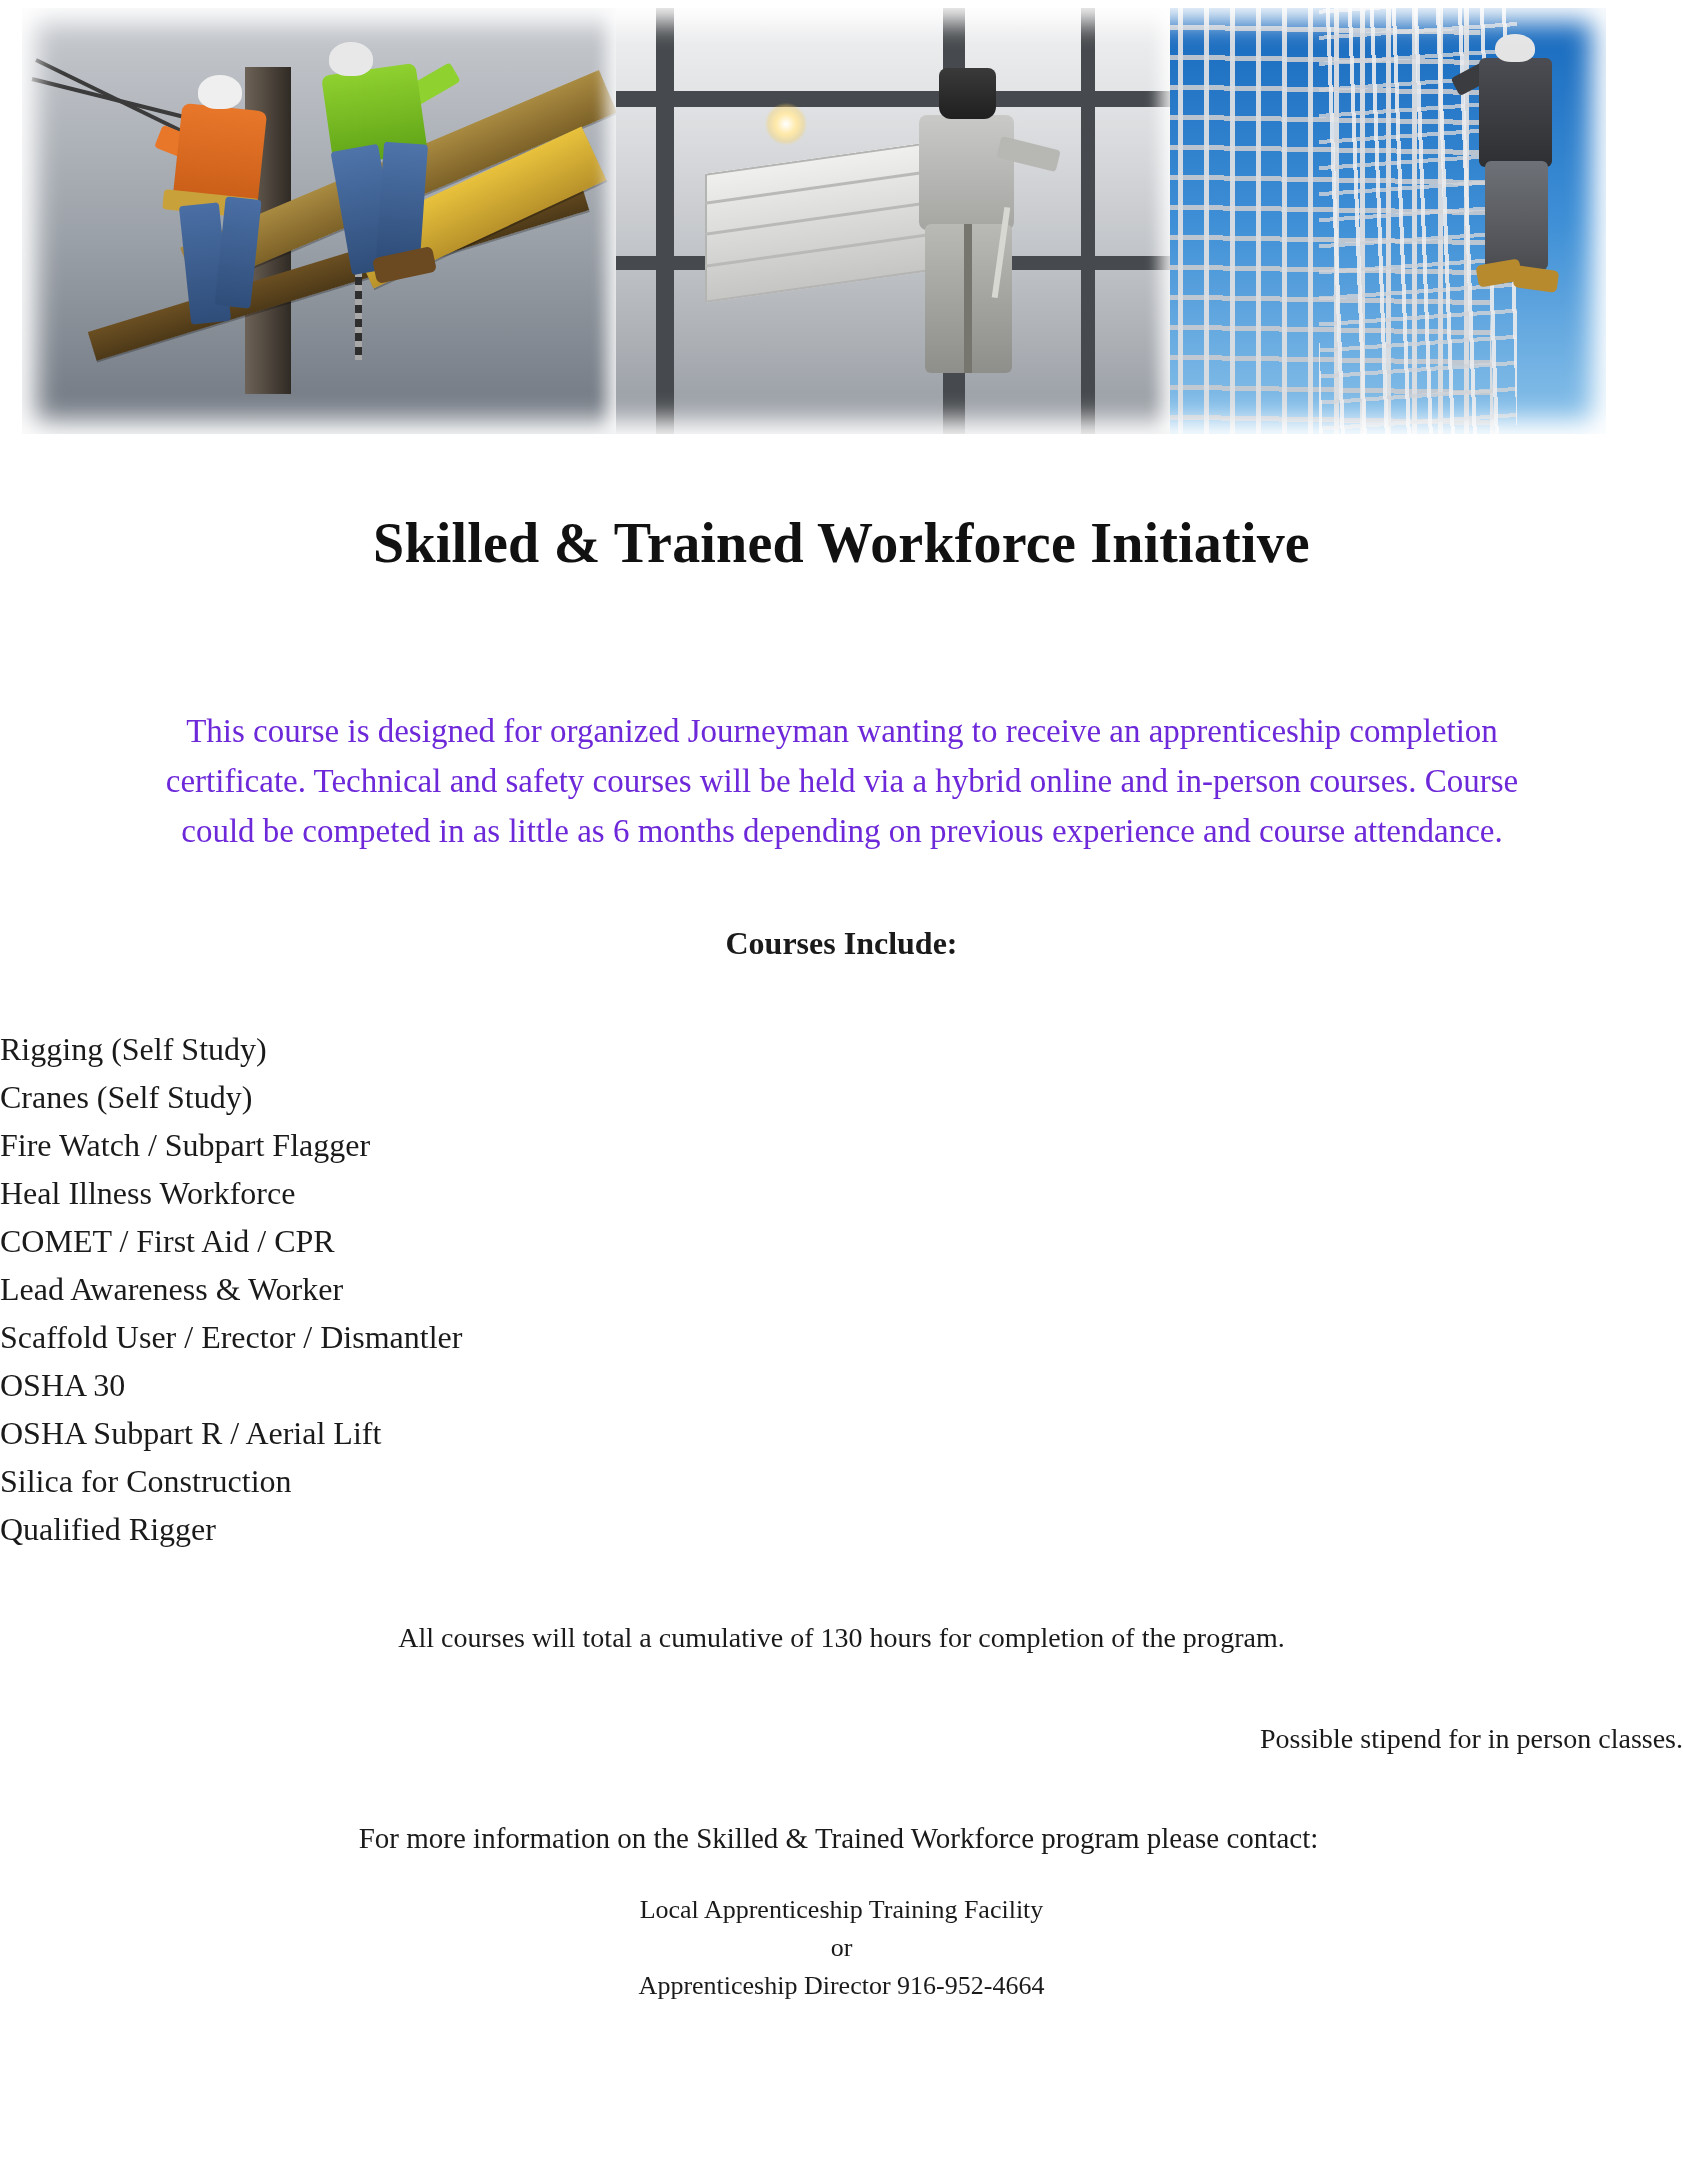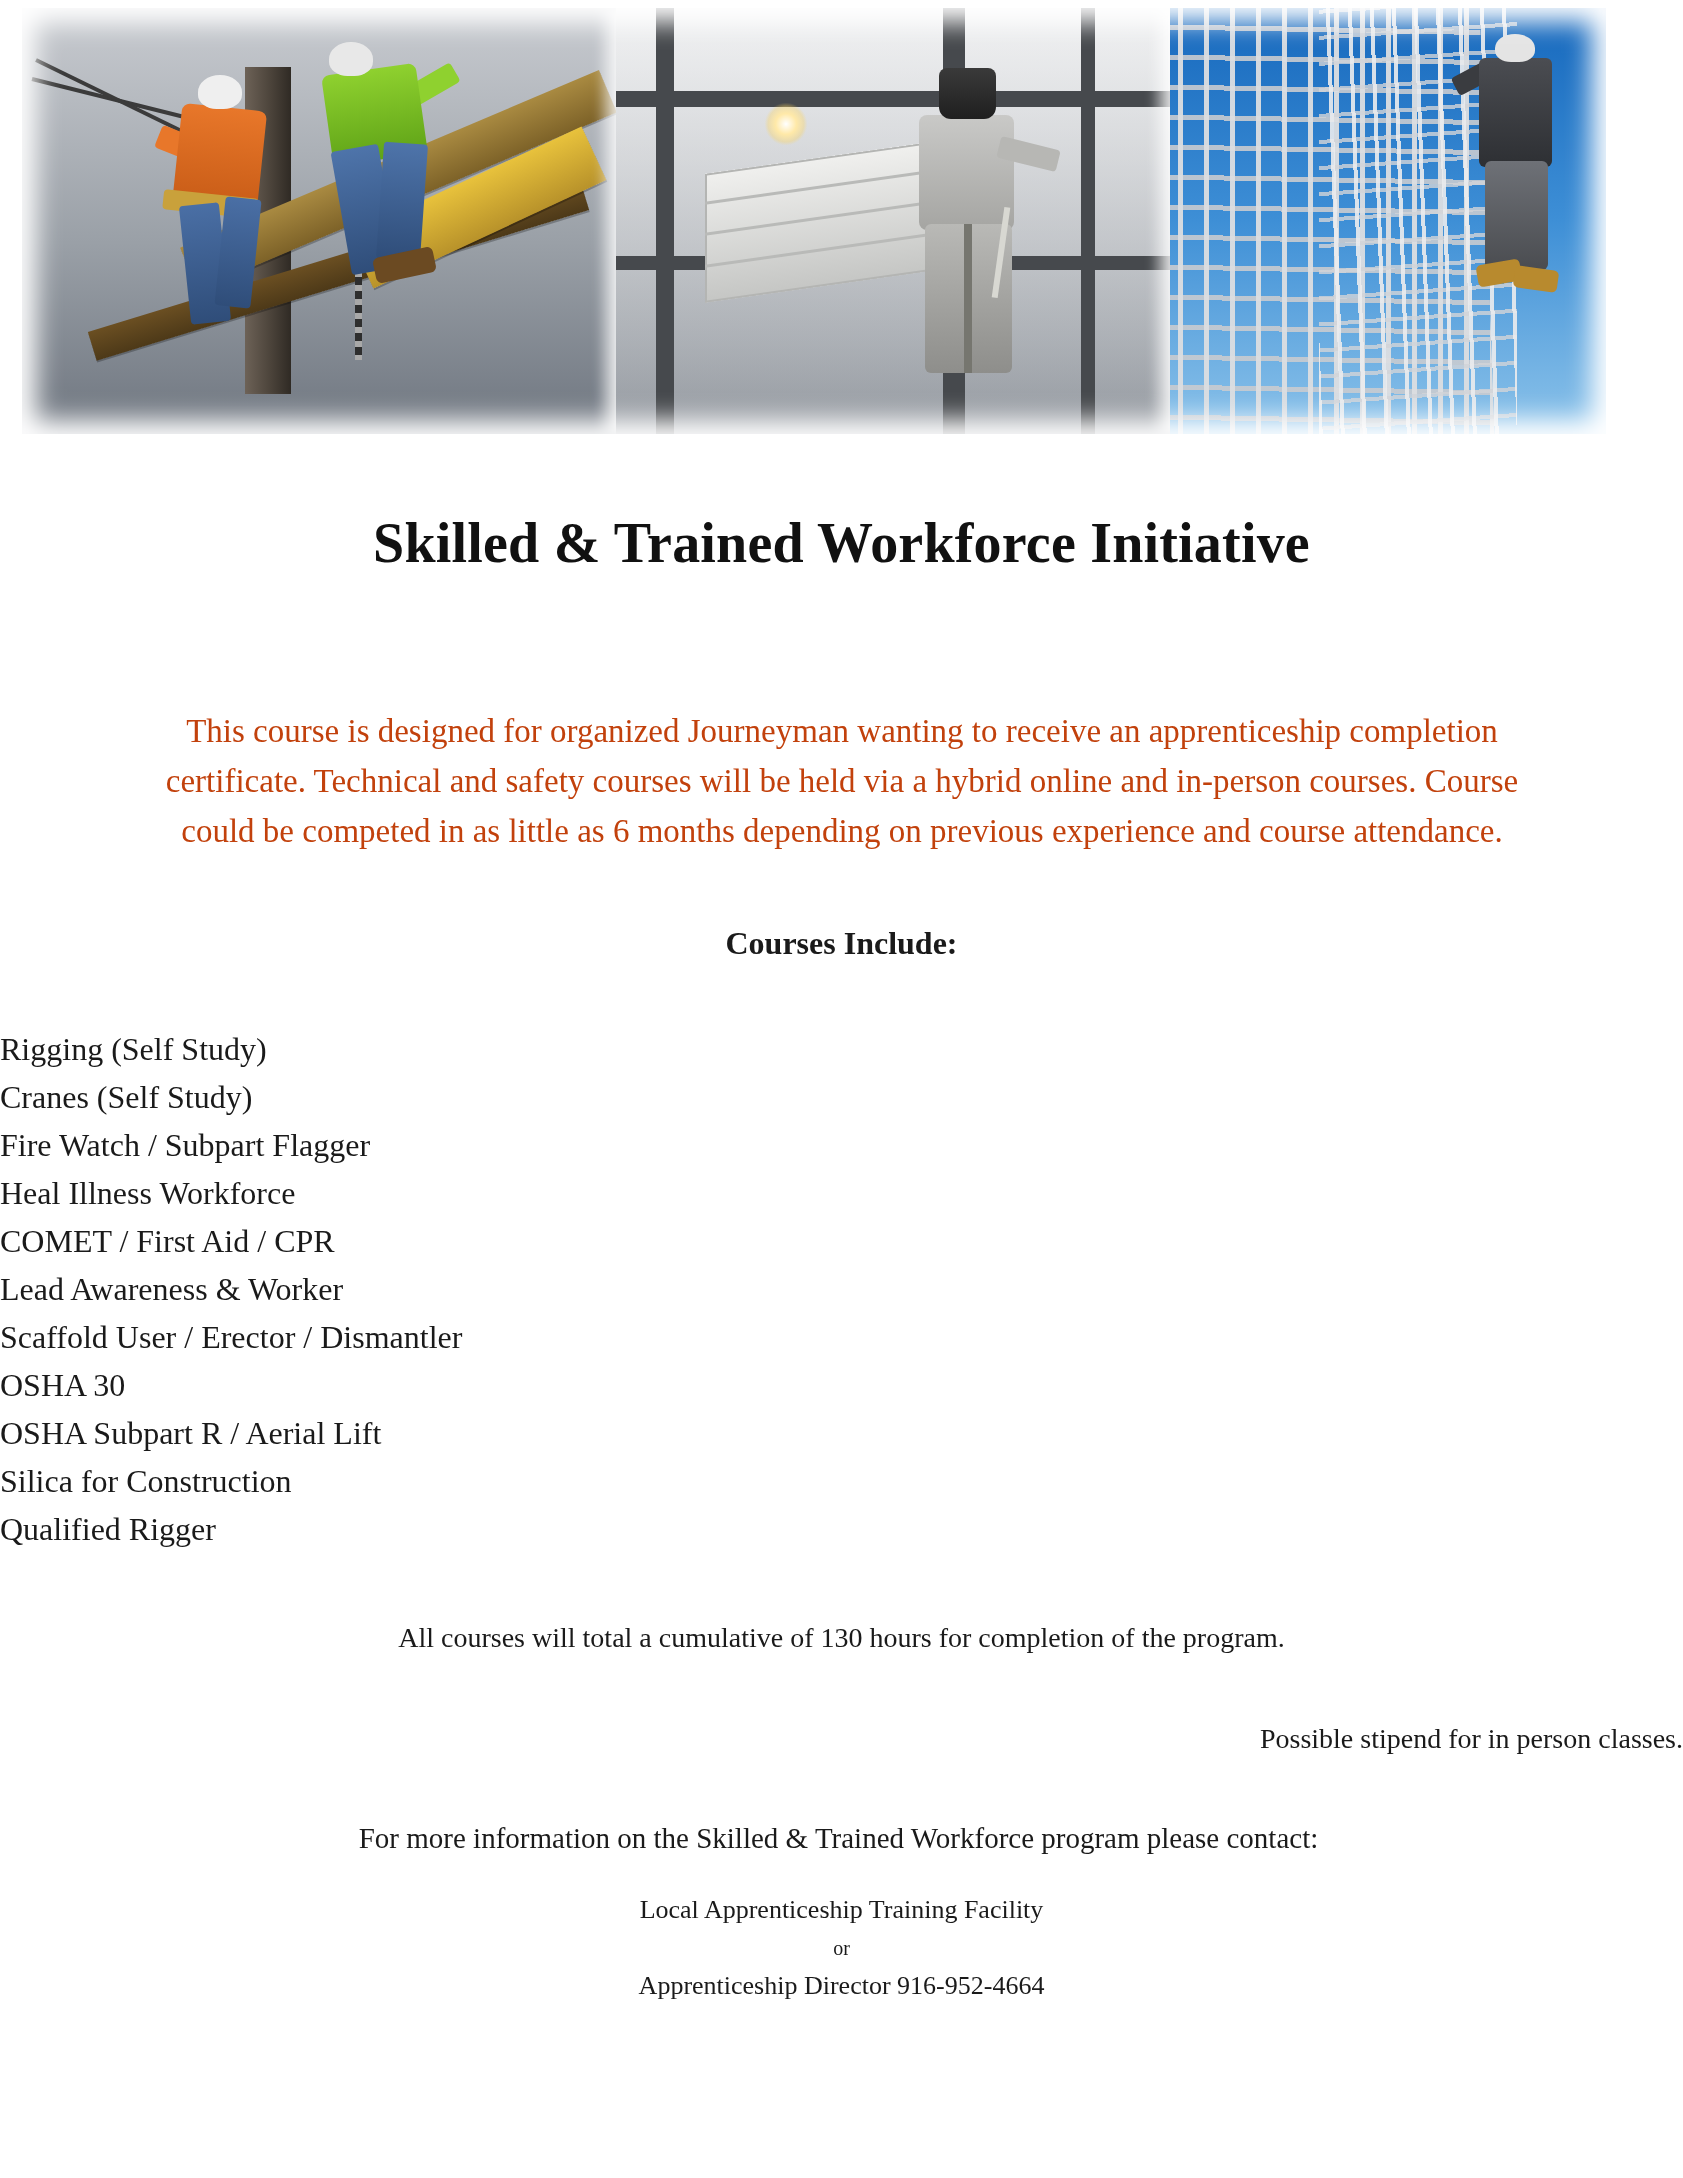--- a/index.html
+++ b/index.html
@@ -217,21 +217,21 @@
   }
 
   .intro {
     position: absolute;
     left: 127px;
     width: 1430px;
     top: 673px;
     text-align: center;
     font-size: 33px;
     line-height: 50px;
-    color: #c2410c;
+    color: #6d28d9;
   }
 
   .courses-heading {
     position: absolute;
     left: 0; right: 0;
     top: 925px;
     text-align: center;
     font-size: 32px;
     font-weight: bold;
   }
@@ -270,21 +270,21 @@
     font-size: 29px;
   }
   .contact-block {
     position: absolute;
     left: 0; right: 0;
     top: 1891px;
     text-align: center;
     font-size: 26px;
     line-height: 38px;
   }
-  .contact-block .or { font-size: 20px; }
+  .contact-block .or { font-size: 26px; }
 </style>
 </head>
 <body>
 
 <div class="page">
 
   <div class="banner">
     <div class="banner-panels">
 
       <div class="panel panel-a">

